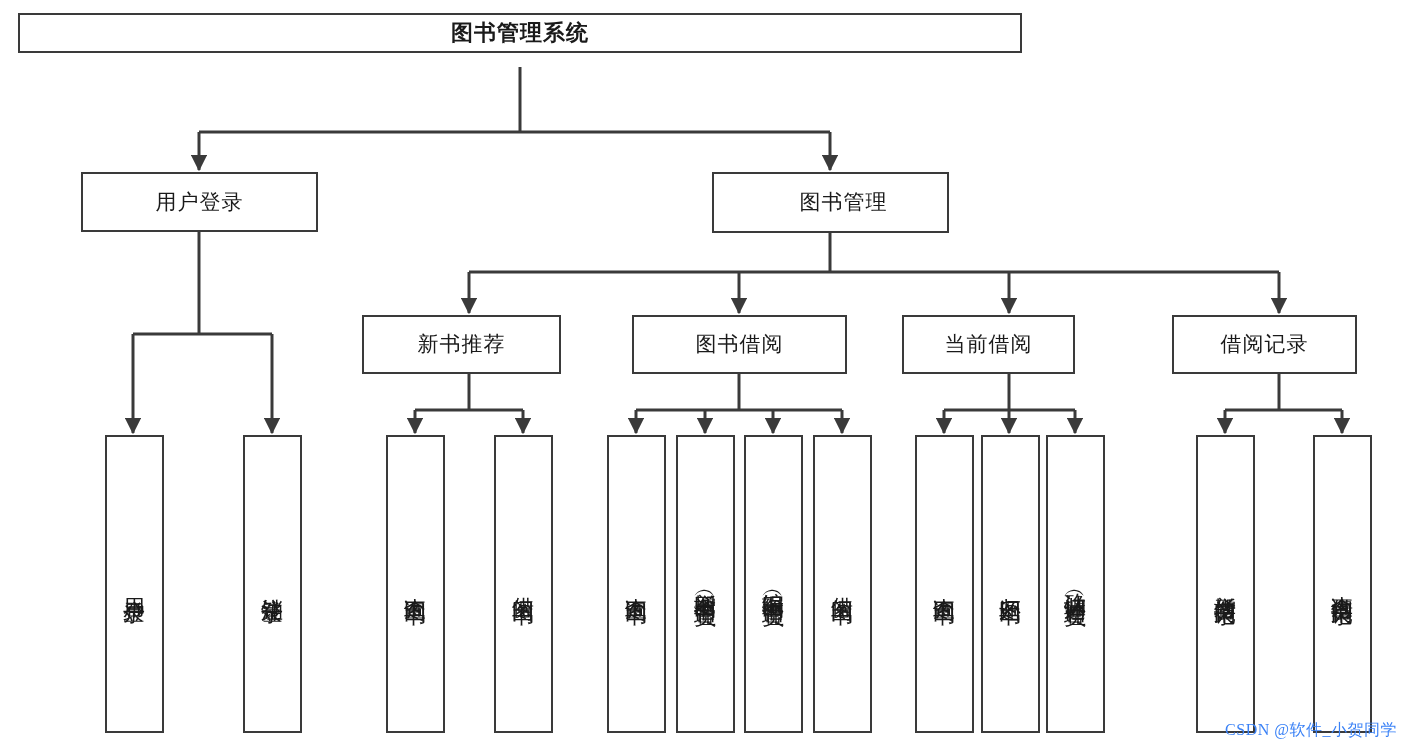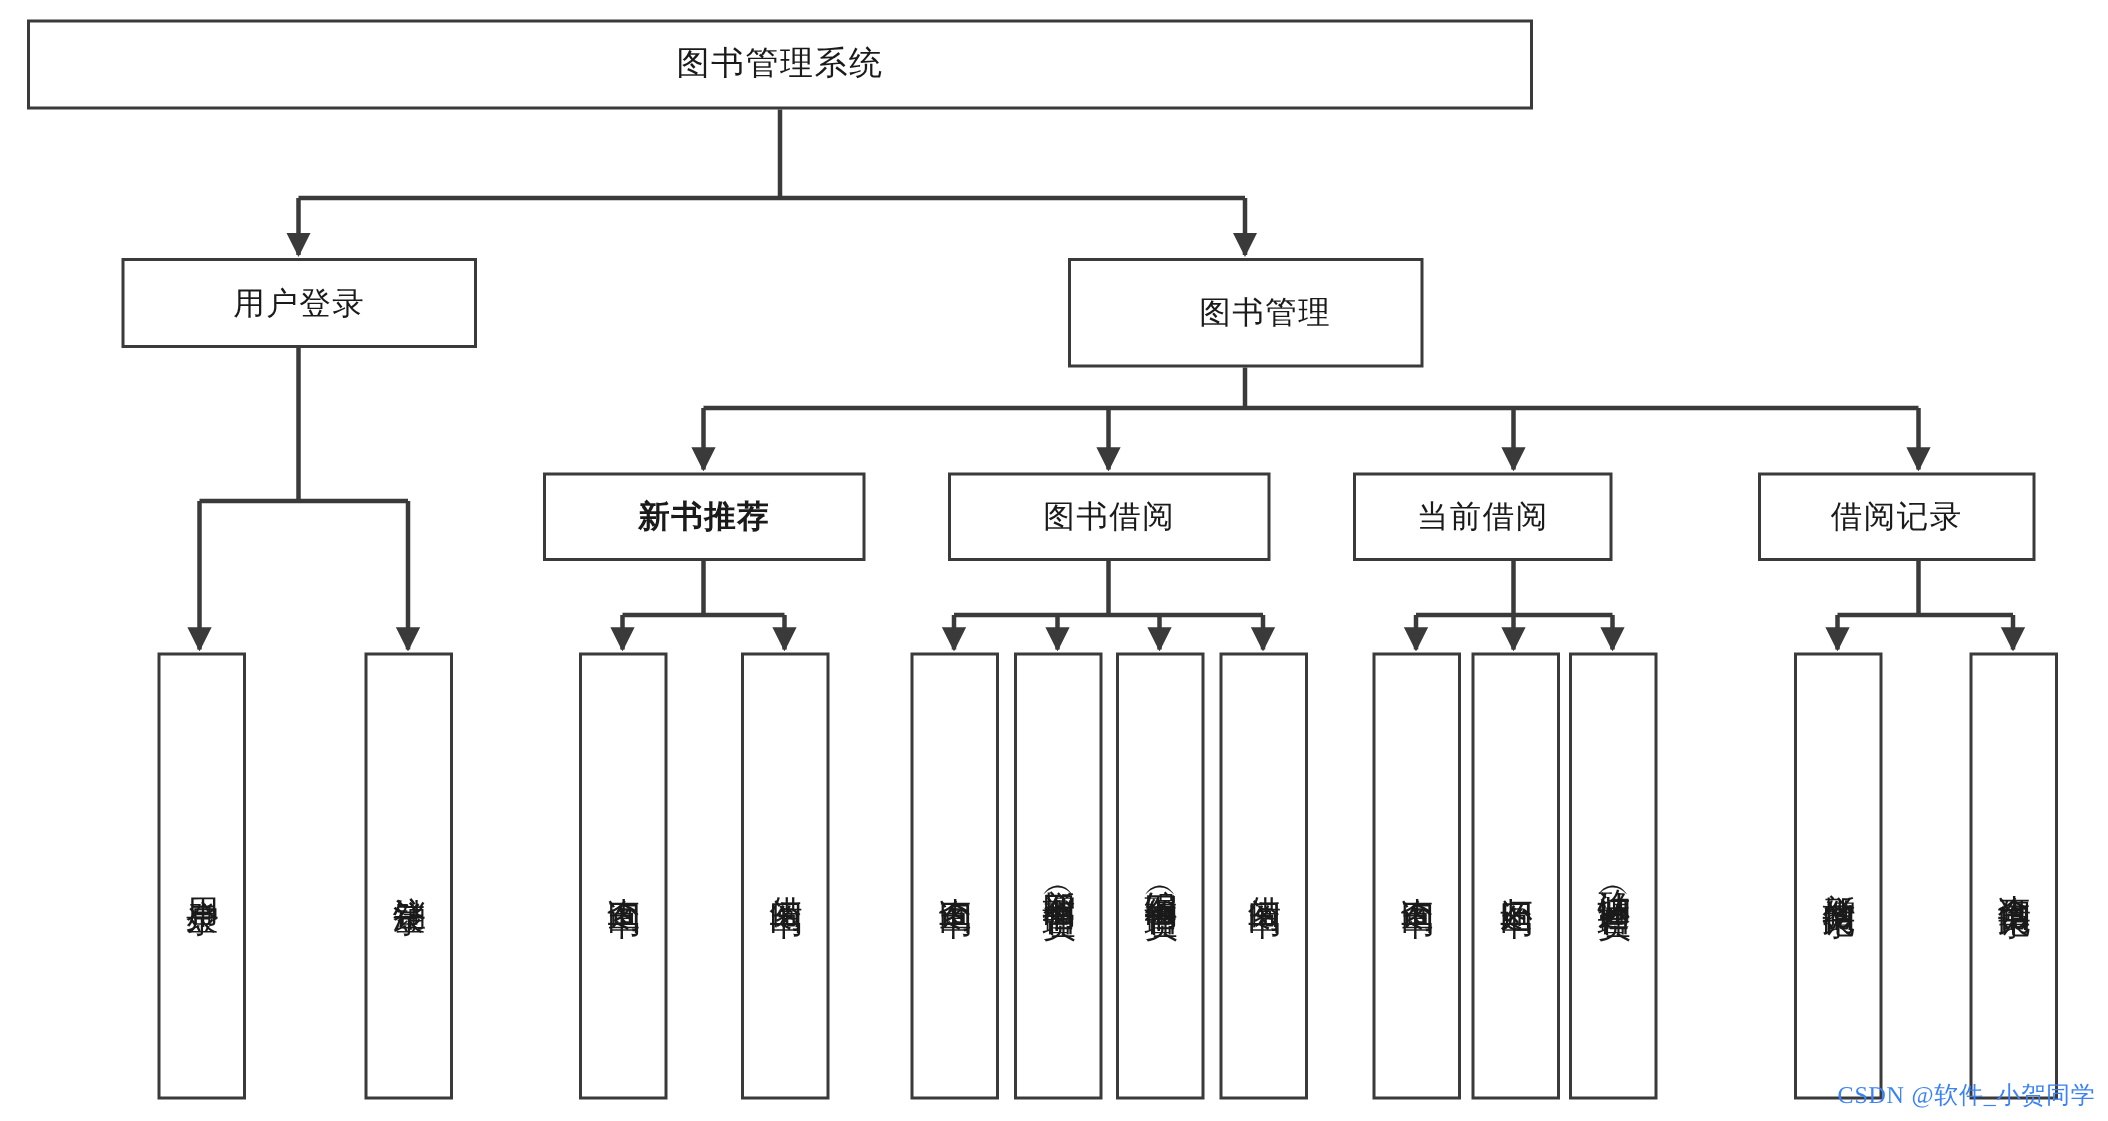--- a/index.html
+++ b/index.html
@@ -112,32 +112,32 @@
       <path d="M 1009 410 L 1009 433" marker-end="url(#arrow)"></path>
       <path d="M 1075 410 L 1075 433" marker-end="url(#arrow)"></path>
 
       <path d="M 1279 374 L 1279 410"></path>
       <path d="M 1225 410 L 1342 410"></path>
       <path d="M 1225 410 L 1225 433" marker-end="url(#arrow)"></path>
       <path d="M 1342 410 L 1342 433" marker-end="url(#arrow)"></path>
     </g>
   </svg>
 
-  <div class="node root" style="left:18px; top:13px; width:1004px; height:60px;">
+  <div class="node root" style="left:18px; top:13px; width:1004px; height:40px;font-weight:bold;">
     <span class="lbl">图书管理系统</span>
   </div>
 
   <div class="node" style="left:81px; top:172px; width:237px; height:60px;">
     <span class="lbl">用户登录</span>
   </div>
-  <div class="node" style="left:712px; top:172px; width:237px; height:73px;padding-left:26px;">
+  <div class="node" style="left:712px; top:172px; width:237px; height:61px;padding-left:26px;">
     <span class="lbl">图书管理</span>
   </div>
 
-  <div class="node" style="left:362px; top:315px; width:215px; height:59px;font-weight:bold;">
+  <div class="node" style="left:362px; top:315px; width:199px; height:59px;">
     <span class="lbl">新书推荐</span>
   </div>
   <div class="node" style="left:632px; top:315px; width:215px; height:59px;font-family:Liberation Serif, serif;">
     <span class="lbl">图书借阅</span>
   </div>
   <div class="node" style="left:902px; top:315px; width:173px; height:59px;">
     <span class="lbl">当前借阅</span>
   </div>
   <div class="node" style="left:1172px; top:315px; width:185px; height:59px;">
     <span class="lbl">借阅记录</span>

